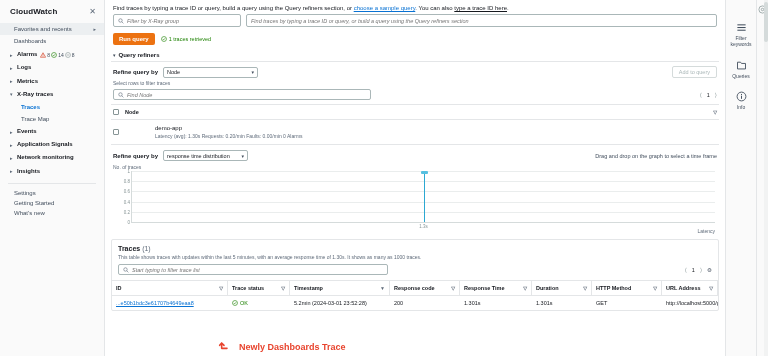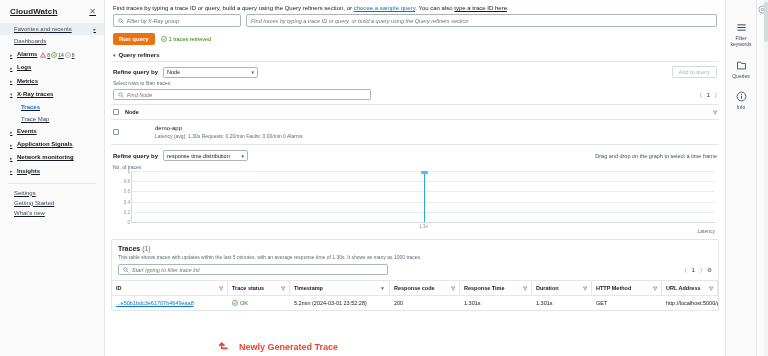--- a/index.html
+++ b/index.html
@@ -14,21 +14,20 @@
   }
   .app { display: flex; width: 768px; height: 356px; position: relative; }
 
   
   .sidebar {
     width: 105px; height: 356px;
     background: #fafafa;
     border-right: 1px solid #e4e6e8;
     flex: 0 0 105px;
     position: relative;
-    text-decoration: underline;
   }
   .sb-head {
     display: flex; align-items: center; justify-content: space-between;
     padding: 7px 8px 7px 10px;
   }
   .sb-title { font-size: 8px; font-weight: bold; color: #16191f; letter-spacing: .1px; }
   .sb-close { font-size: 8px; color: #5f6b7a; cursor: pointer; line-height: 1; }
   .sb-fav {
     display: flex; align-items: center; justify-content: space-between;
     padding: 3px 8px 3px 14px;
@@ -509,21 +508,21 @@
         <span class="dt-c c-du">1.301s</span>
         <span class="dt-c c-hm">GET</span>
         <span class="dt-c c-url">http://localhost:5000/generate-hierarch...</span>
       </div>
     </div>
 
     <div class="annot">
       <svg width="16" height="16" viewBox="0 0 24 24">
         <path d="M7 14 L7 6 M7 6 L4 9.5 M7 6 L10.5 9.5 M7 14 L15 14" fill="none" stroke="#e8442e" stroke-width="2.4" stroke-linecap="round" stroke-linejoin="round"></path>
       </svg>
-      <span class="annot-txt">Newly Generated Trace</span>
+      <span class="annot-txt">Newly Dashboards Trace</span>
     </div>
   </div>
 
   <div class="rail">
     <div class="rail-in">
       <div class="rail-item">
         <svg class="rail-ico" width="11" height="11" viewBox="0 0 16 16">
           <rect x="2" y="3.4" width="12" height="1.5" fill="#414d5c"></rect>
           <rect x="2" y="7.3" width="12" height="1.5" fill="#414d5c"></rect>
           <rect x="2" y="11.2" width="12" height="1.5" fill="#414d5c"></rect>

